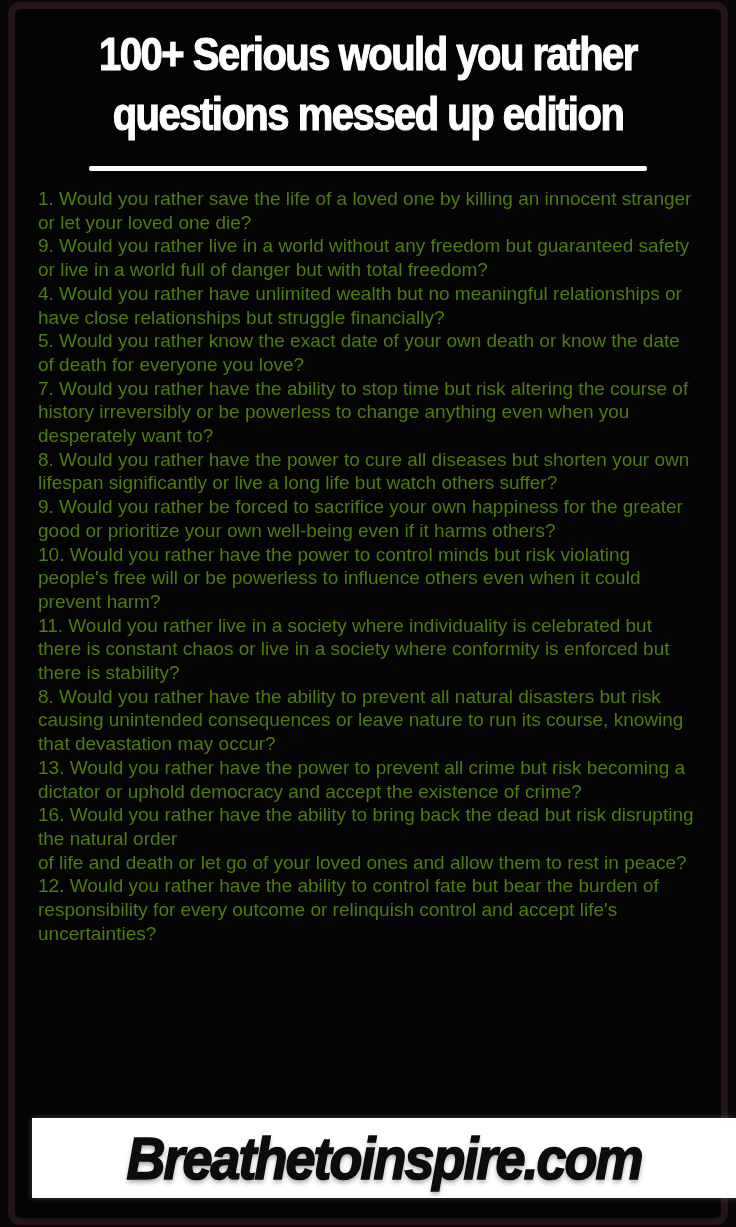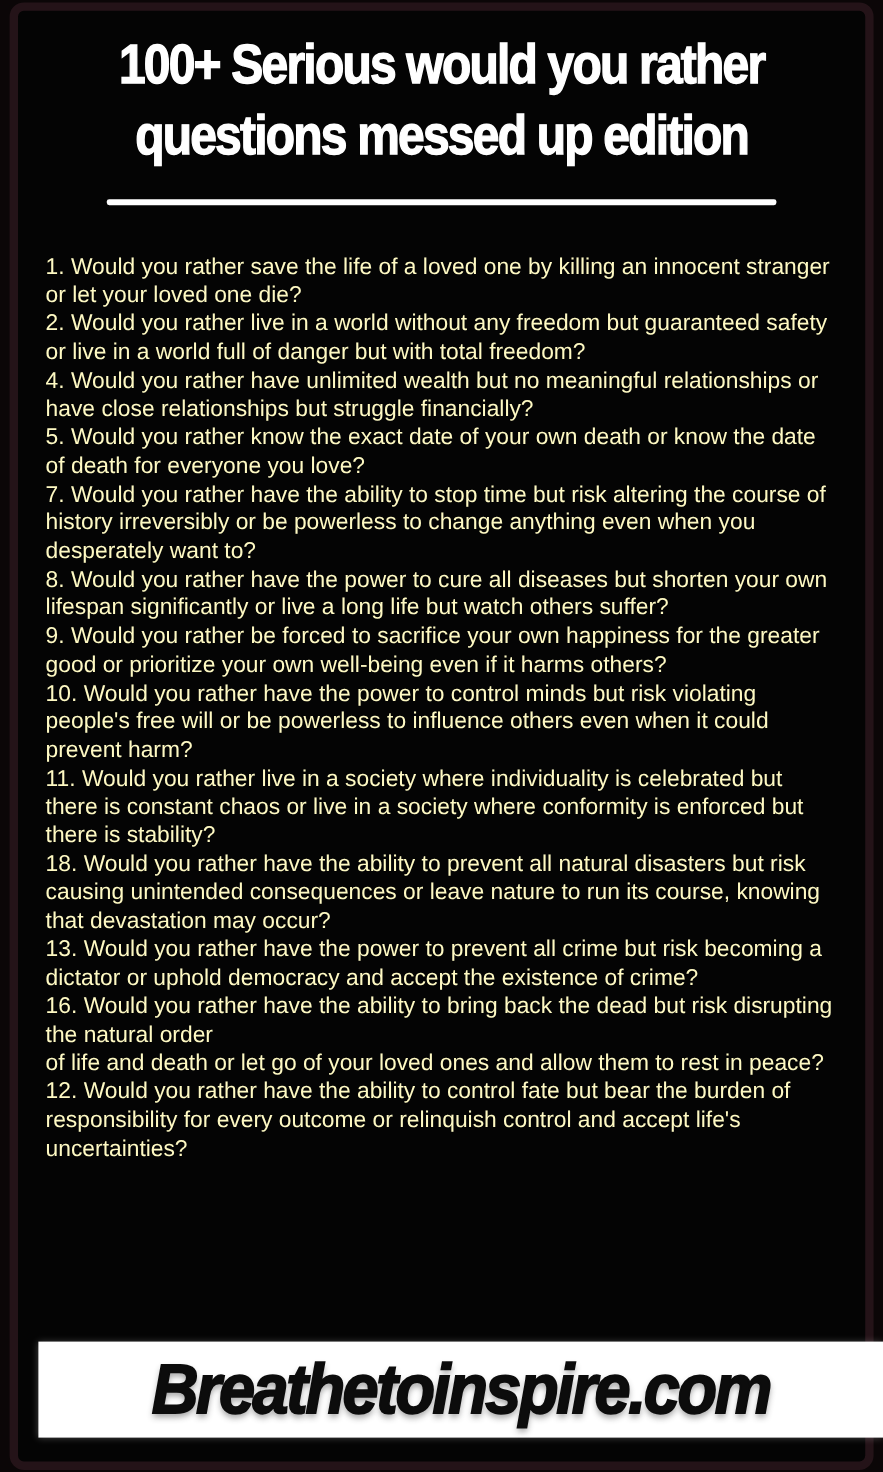--- a/index.html
+++ b/index.html
@@ -40,22 +40,22 @@
     -webkit-text-stroke: 1px #ffffff;
   }
   .divider {
     width: 558px;
     height: 5px;
     background: #ffffff;
     margin: 38px auto 0;
     border-radius: 2px;
   }
   .questions {
-    margin: 40px 40px 0 38px;
-    color: #fef9c3;
+    margin: 16px 40px 0 38px;
+    color: #4d7c0f;
     font-size: 19px;
     line-height: 23.7px;
   }
   .question {
     white-space: pre-wrap;
   }
   .banner {
     position: absolute;
     left: 32px;
     top: 1118px;
@@ -84,29 +84,29 @@
 
 <div class="frame"></div>
 
 <div class="content">
   <div class="title">100+ Serious would you rather questions messed up edition</div>
 
   <div class="divider"></div>
 
   <div class="questions" id="questions-list">
       <div class="question">1. Would you rather save the life of a loved one by killing an innocent stranger or let your loved one die?</div>
-      <div class="question">2. Would you rather live in a world without any freedom but guaranteed safety or live in a world full of danger but with total freedom?</div>
+      <div class="question">9. Would you rather live in a world without any freedom but guaranteed safety or live in a world full of danger but with total freedom?</div>
       <div class="question">4. Would you rather have unlimited wealth but no meaningful relationships or have close relationships but struggle financially?</div>
       <div class="question">5. Would you rather know the exact date of your own death or know the date of death for everyone you love?</div>
       <div class="question">7. Would you rather have the ability to stop time but risk altering the course of history irreversibly or be powerless to change anything even when you desperately want to?</div>
       <div class="question">8. Would you rather have the power to cure all diseases but shorten your own lifespan significantly or live a long life but watch others suffer?</div>
       <div class="question">9. Would you rather be forced to sacrifice your own happiness for the greater good or prioritize your own well-being even if it harms others?</div>
       <div class="question">10. Would you rather have the power to control minds but risk violating people's free will or be powerless to influence others even when it could prevent harm?</div>
       <div class="question">11. Would you rather live in a society where individuality is celebrated but there is constant chaos or live in a society where conformity is enforced but there is stability?</div>
-      <div class="question">18. Would you rather have the ability to prevent all natural disasters but risk causing unintended consequences or leave nature to run its course, knowing that devastation may occur?</div>
+      <div class="question">8. Would you rather have the ability to prevent all natural disasters but risk causing unintended consequences or leave nature to run its course, knowing that devastation may occur?</div>
       <div class="question">13. Would you rather have the power to prevent all crime but risk becoming a dictator or uphold democracy and accept the existence of crime?</div>
       <div class="question">16. Would you rather have the ability to bring back the dead but risk disrupting the natural order
 of life and death or let go of your loved ones and allow them to rest in peace?</div>
       <div class="question">12. Would you rather have the ability to control fate but bear the burden of responsibility for every outcome or relinquish control and accept life's uncertainties?</div>
     </div>
 
   <div class="banner">
     <span class="banner-text">Breathetoinspire.com</span>
   </div>
 </div>

